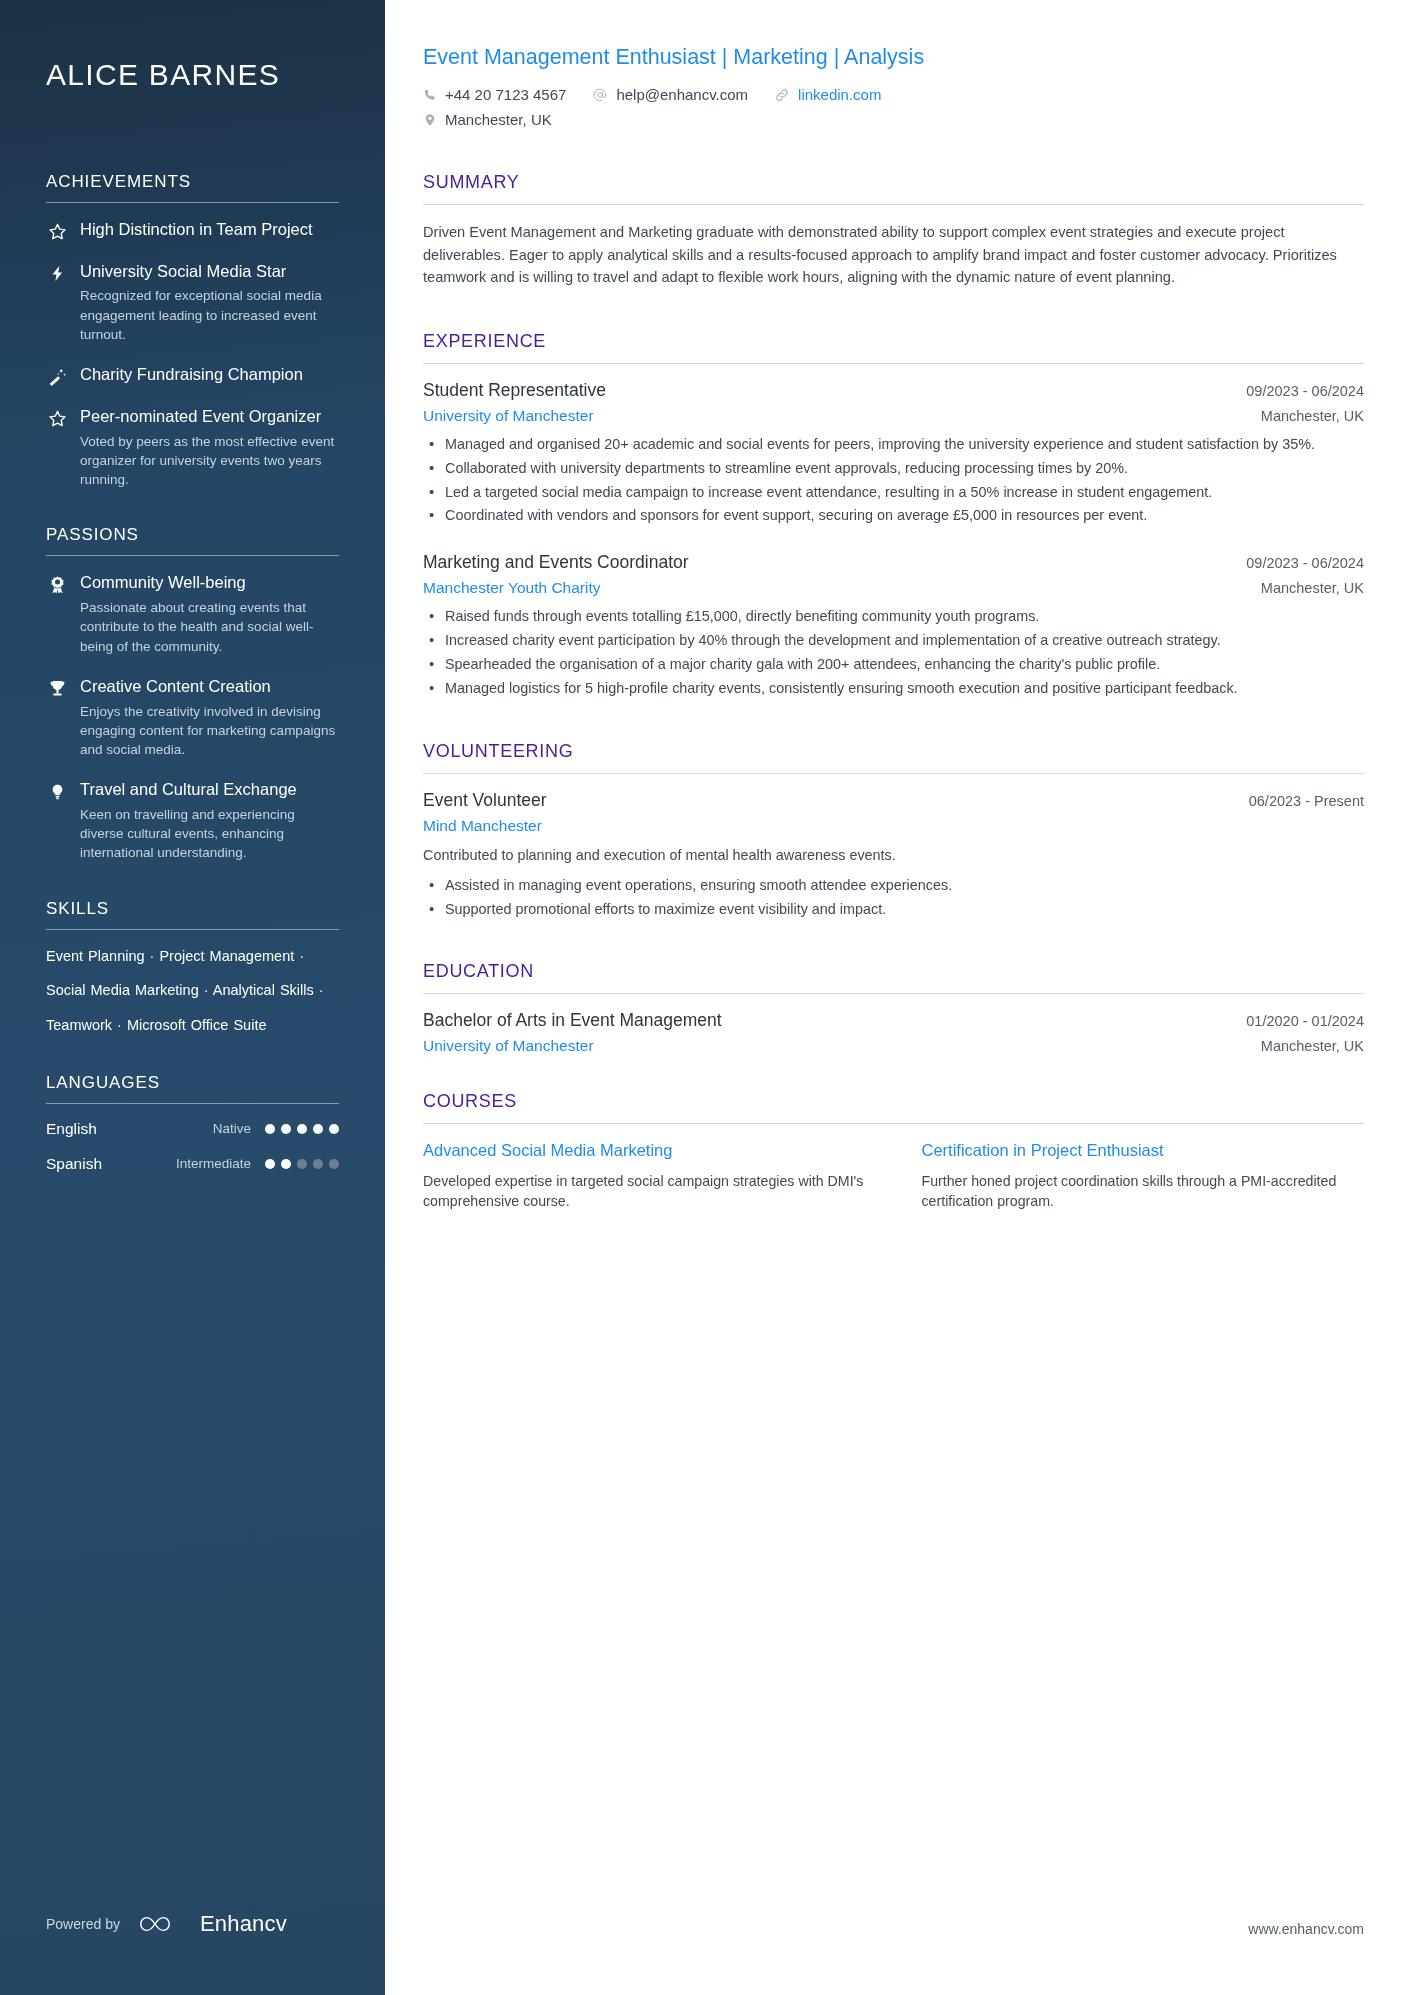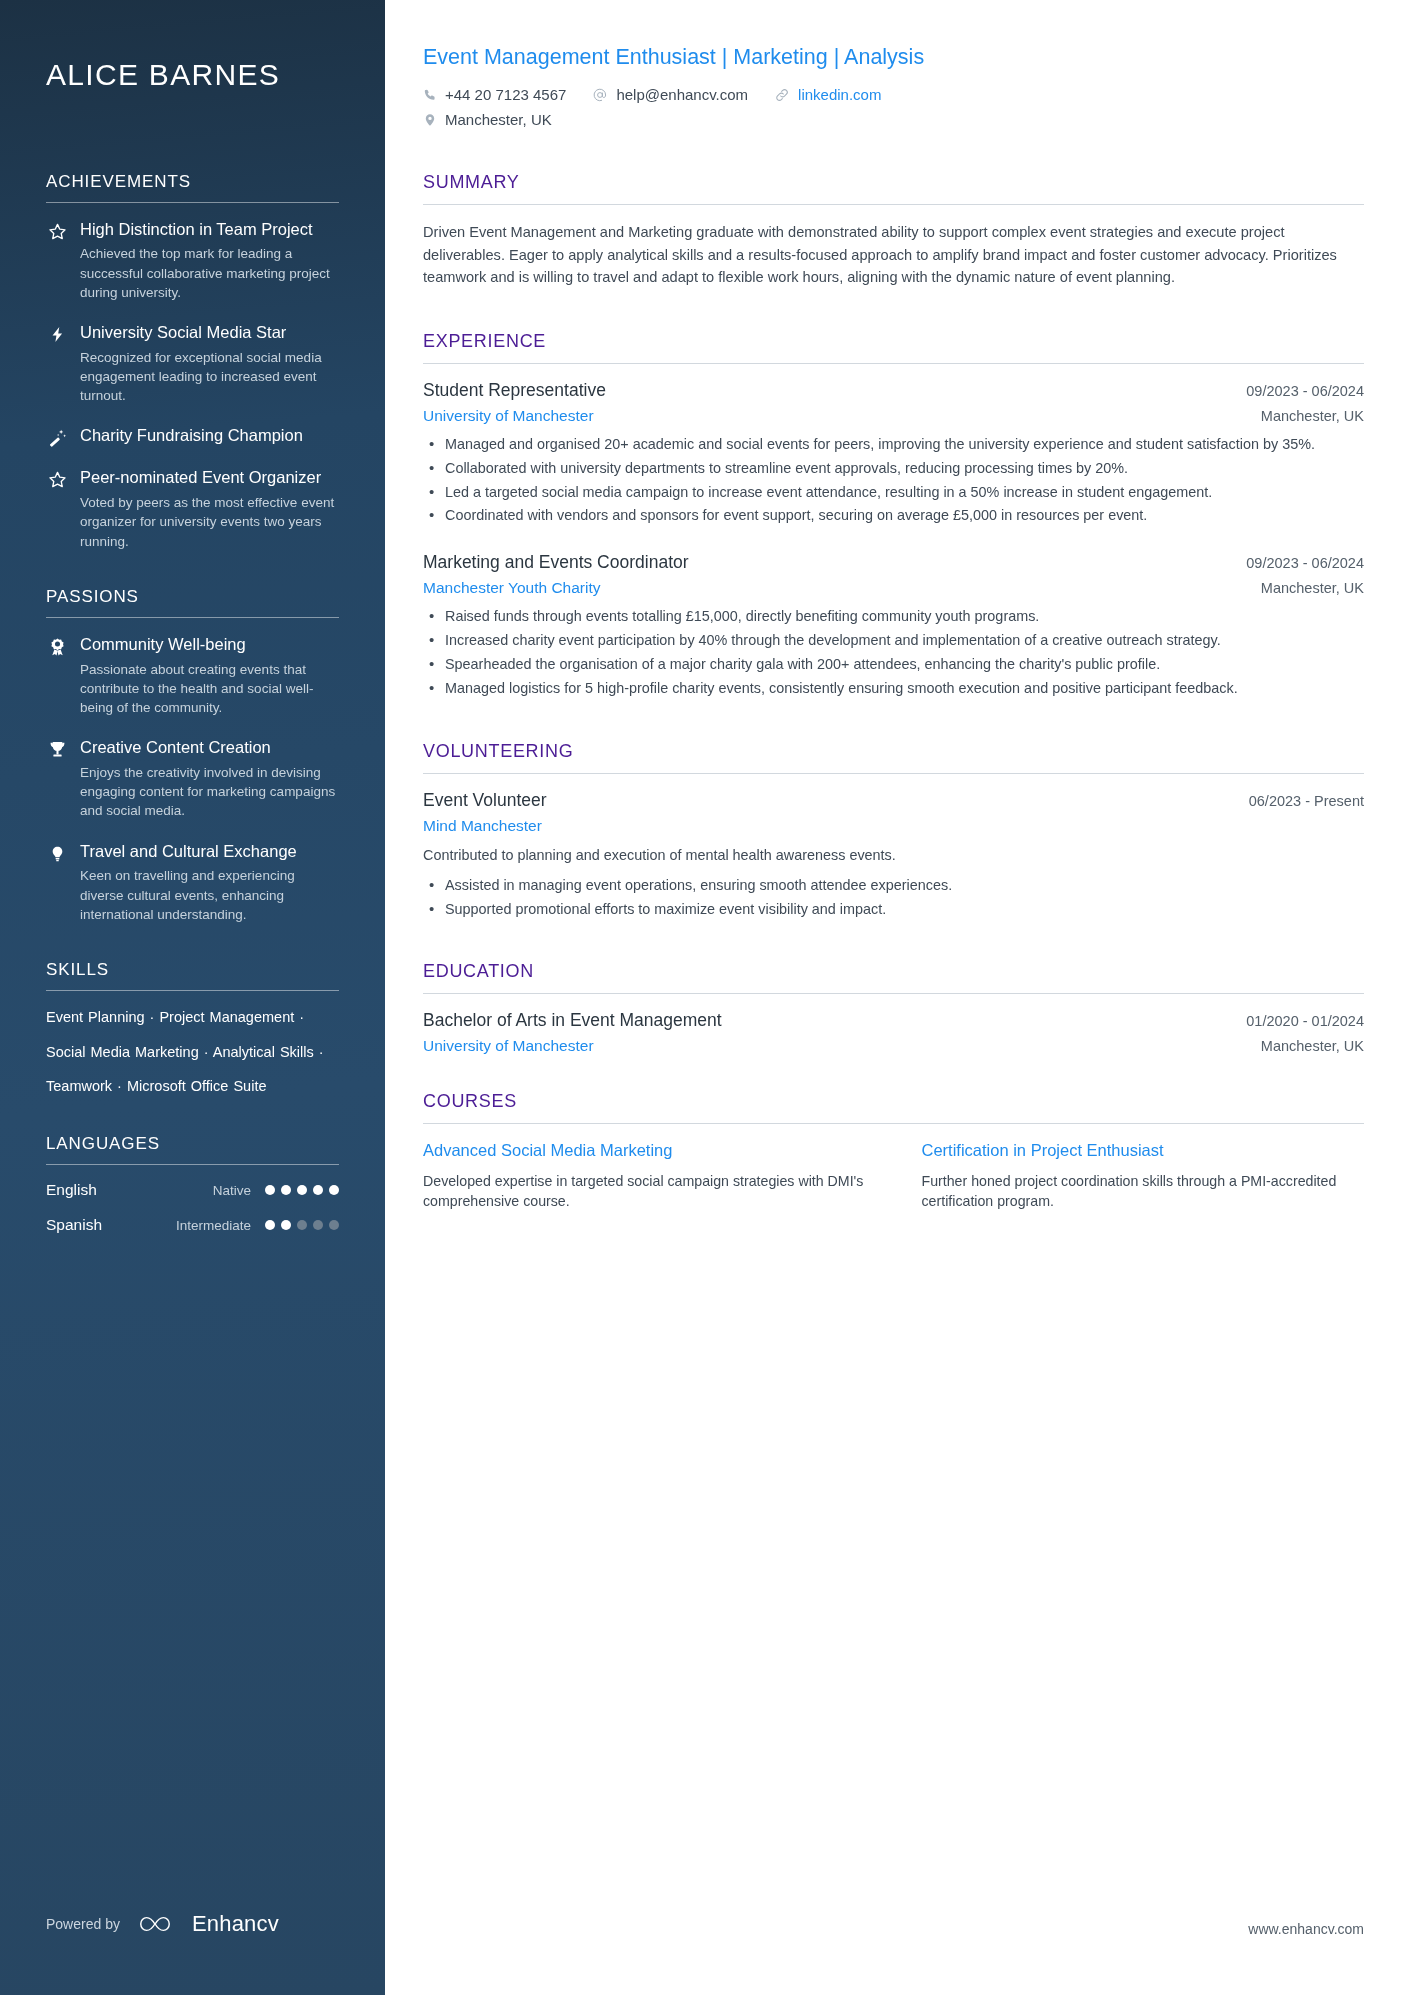--- a/index.html
+++ b/index.html
@@ -123,21 +123,21 @@
     align-items: center;
     gap: 14px;
   }
   .powered-label {
     font-size: 14px;
     color: #ccd6df;
   }
   .powered-brand {
     display: flex;
     align-items: center;
-    gap: 16px;
+    gap: 24px;
     font-size: 22px;
     color: #ffffff;
     letter-spacing: 0.2px;
   }
 
   
   .main {
     flex: 1 1 auto;
     padding: 44px 46px 0 38px;
     position: relative;
@@ -298,21 +298,20 @@
       <div class="side-rule"></div>
 
       <div class="entry">
         <span class="entry-icon">
           <svg width="19" height="19" viewBox="0 0 24 24" fill="none" stroke="#ffffff" stroke-width="1.7" stroke-linejoin="round">
               <polygon points="12,3 14.9,9.1 21.5,9.9 16.7,14.5 18,21 12,17.8 6,21 7.3,14.5 2.5,9.9 9.1,9.1"></polygon>
             </svg>
         </span>
         <div class="entry-body">
           <div class="entry-title">High Distinction in Team Project</div>
-          <div class="entry-desc">Achieved the top mark for leading a successful collaborative marketing project during university.</div>
         </div>
       </div>
 
       <div class="entry">
         <span class="entry-icon">
           <svg width="17" height="19" viewBox="0 0 24 24" fill="#ffffff">
               <polygon points="14.5,1.5 5,13.5 10.5,13.5 9,22.5 18.5,10.5 13,10.5"></polygon>
             </svg>
         </span>
         <div class="entry-body">

